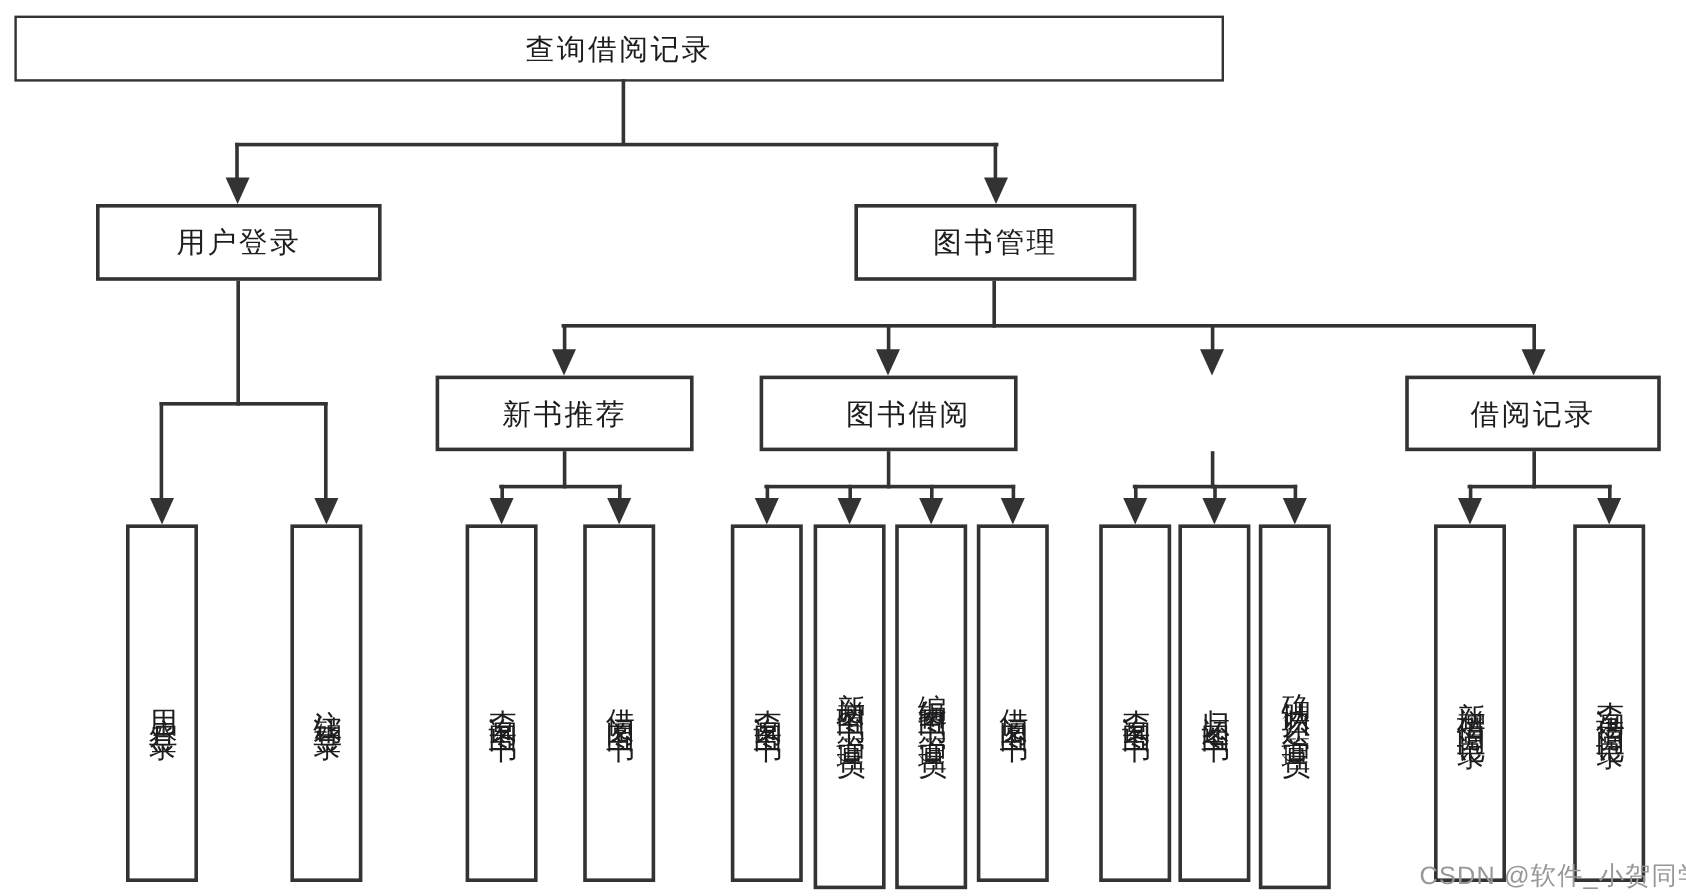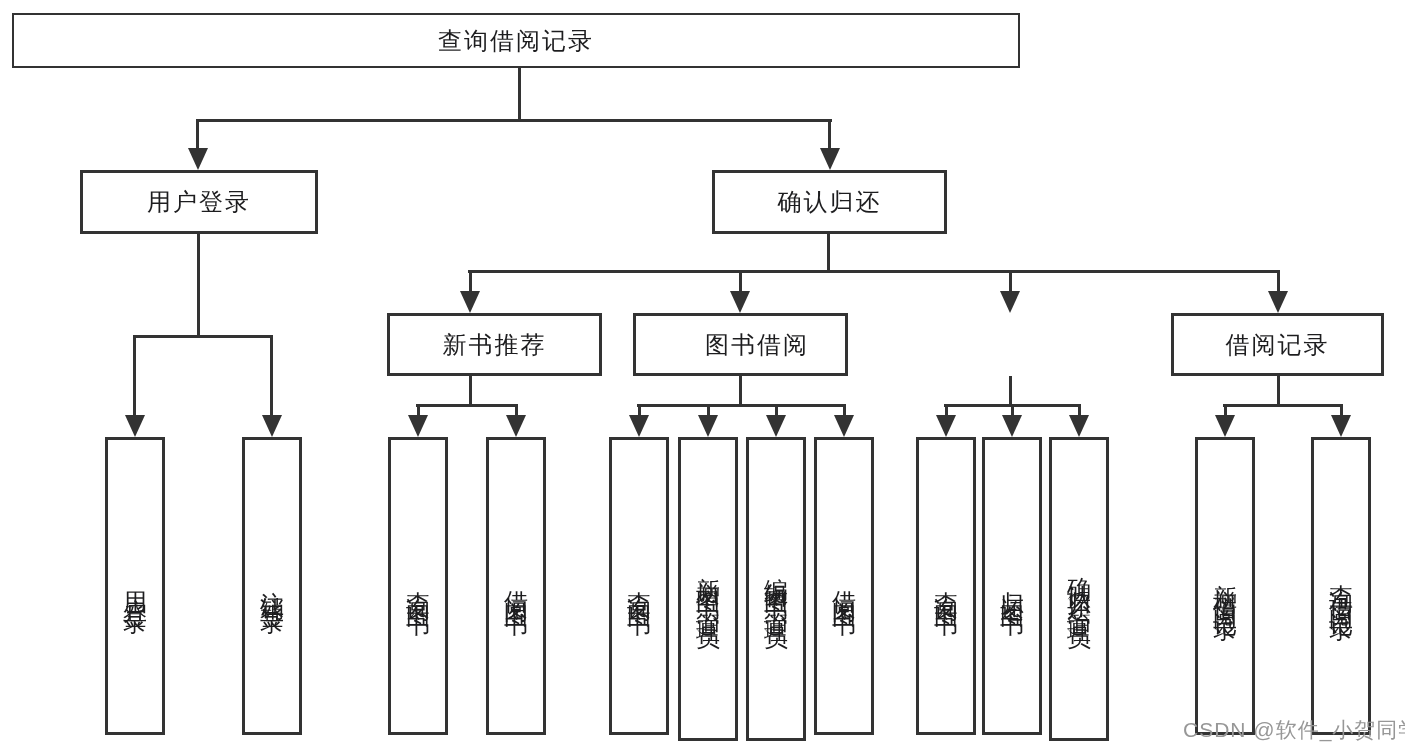--- a/index.html
+++ b/index.html
@@ -43,42 +43,42 @@
   <div class="hline" style="left:196px; top:119px; width:636px;"></div>
   <div class="vline" style="left:196px; top:119px; height:31px;"></div>
   <div class="arrow" style="left:188px; top:148px;"></div>
   <div class="vline" style="left:828px; top:119px; height:31px;"></div>
   <div class="arrow" style="left:820px; top:148px;"></div>
 
   <div class="box" style="left:80px; top:170px; width:238px; height:64px;">
     <span>用户登录</span>
   </div>
   <div class="box" style="left:712px; top:170px; width:235px; height:64px;">
-    <span>确认归还</span>
+    <span>图书管理</span>
   </div>
 
   <div class="vline" style="left:197px; top:234px; height:104px;"></div>
   <div class="hline" style="left:133px; top:335px; width:140px;"></div>
   <div class="vline" style="left:133px; top:335px; height:81px;"></div>
   <div class="arrow" style="left:125px; top:415px;"></div>
   <div class="vline" style="left:270px; top:335px; height:81px;"></div>
   <div class="arrow" style="left:262px; top:415px;"></div>
 
   <div class="vline" style="left:827px; top:234px; height:39px;"></div>
   <div class="hline" style="left:468px; top:270px; width:812px;"></div>
   <div class="vline" style="left:469px; top:270px; height:23px;"></div>
   <div class="arrow" style="left:460px; top:291px;"></div>
   <div class="vline" style="left:739px; top:270px; height:23px;"></div>
   <div class="arrow" style="left:730px; top:291px;"></div>
   <div class="vline" style="left:1009px; top:270px; height:23px;"></div>
   <div class="arrow" style="left:1000px; top:291px;"></div>
   <div class="vline" style="left:1277px; top:270px; height:23px;"></div>
   <div class="arrow" style="left:1268px; top:291px;"></div>
 
-  <div class="box" style="left:363px; top:313px; width:215px; height:63px;margin-left:24px;">
+  <div class="box" style="left:363px; top:313px; width:215px; height:63px;">
     <span>新书推荐</span>
   </div>
   <div class="box" style="left:633px; top:313px; width:215px; height:63px;padding-left:33px;">
     <span>图书借阅</span>
   </div>
   <div class="box" style="left:1171px; top:313px; width:213px; height:63px;">
     <span>借阅记录</span>
   </div>
 
   <div class="vline" style="left:469px; top:376px; height:31px;"></div>

